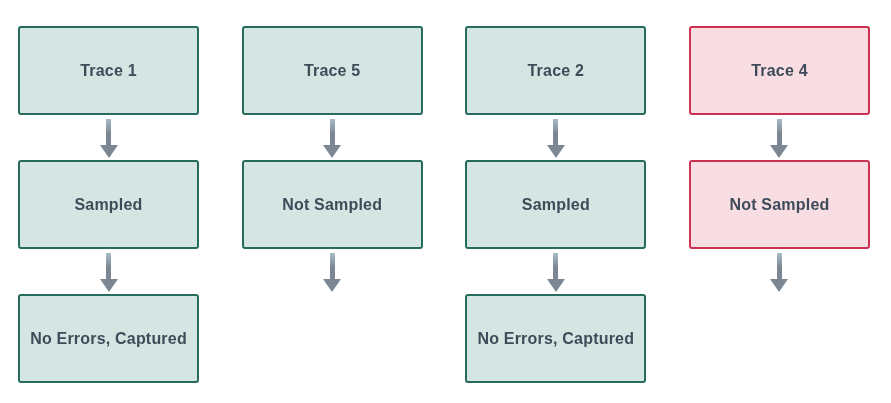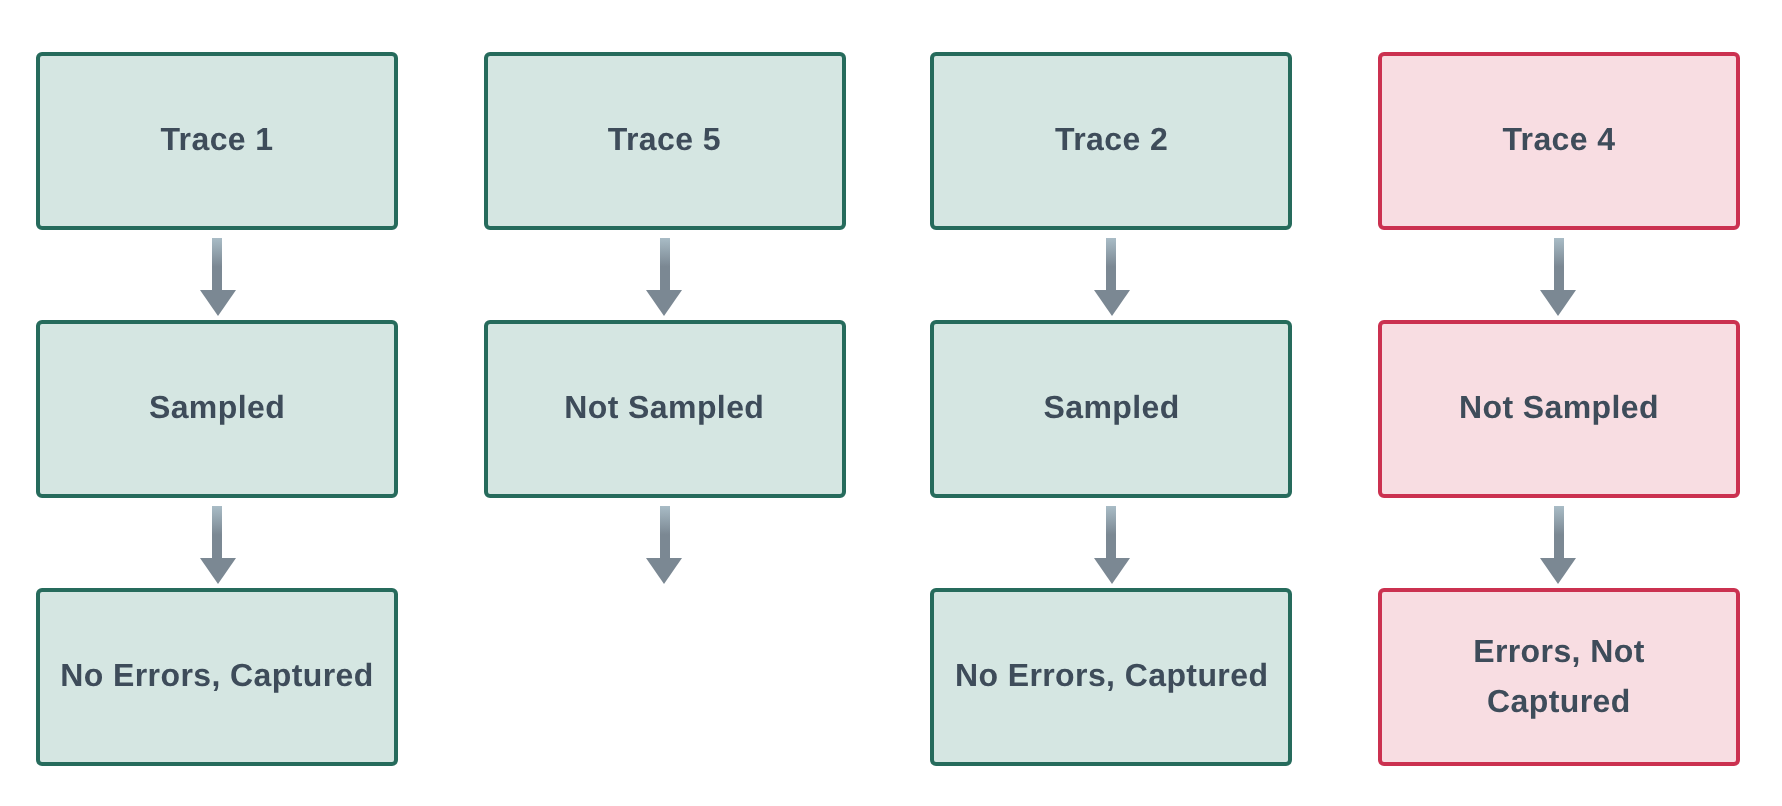--- a/index.html
+++ b/index.html
@@ -129,16 +129,15 @@
     <div class="box">Trace 4</div>
     <div class="arrow">
       <div class="shaft"></div>
         <div class="head"></div>
     </div>
     <div class="box">Not Sampled</div>
     <div class="arrow">
       <div class="shaft"></div>
         <div class="head"></div>
     </div>
-    <div class="box">Errors, Not Captured</div>
   </div>
 
 </div>
 
 </body></html>

